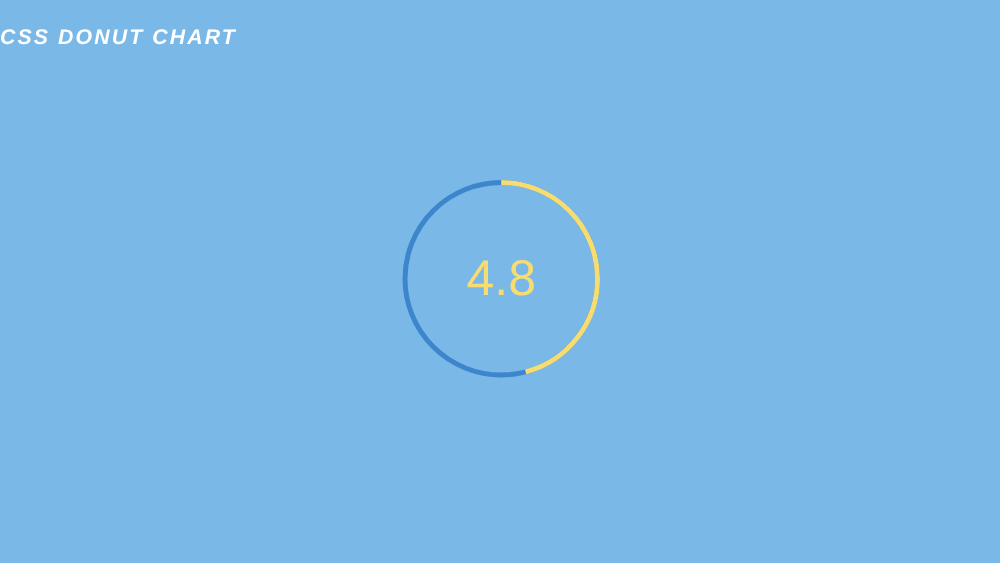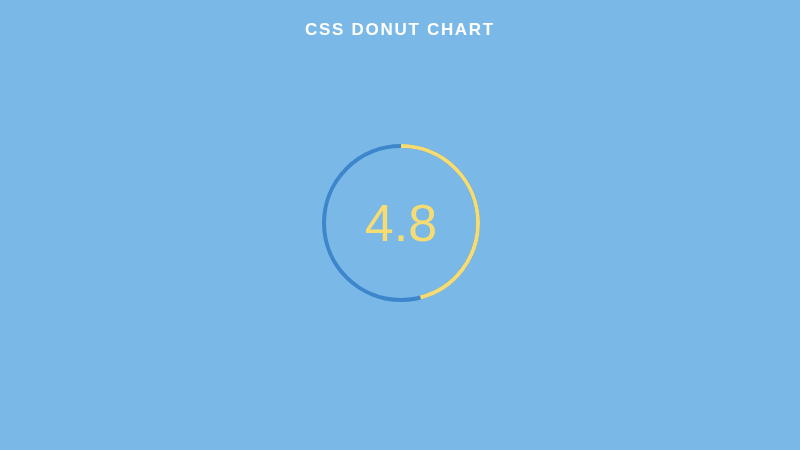--- a/index.html
+++ b/index.html
@@ -19,29 +19,30 @@
     height: 450px;
     background: #7AB8E8;
     box-sizing: border-box;
     overflow: hidden;
   }
   #chart-title {
     position: absolute;
     top: 19px;
     left: 0;
     width: 800px;
-    text-align: center;
+    text-align: left;
     color: #FFFFFF;
     font-family: "Liberation Sans", sans-serif;
     font-size: 17px;
     font-weight: bold;
     letter-spacing: 1.7px;
     line-height: 22px;
     text-transform: uppercase;
     user-select: none;
+    font-style: italic;
   }
   #donut-wrap {
     position: absolute;
     left: 321px;
     top: 142.5px;
     width: 160px;
     height: 160px;
   }
   #donut-svg {
     display: block;
@@ -60,21 +61,21 @@
   #donut-center-label {
     position: absolute;
     left: 0;
     top: 0;
     width: 160px;
     height: 160px;
     display: flex;
     align-items: center;
     justify-content: center;
     font-family: "Liberation Sans", sans-serif;
-    font-size: 52px;
+    font-size: 40px;
     font-weight: 300;
     letter-spacing: 0px;
     color: #F7DC72;
     line-height: 1;
     user-select: none;
     pointer-events: none;
   }
 </style>
 </head>
 <body>

